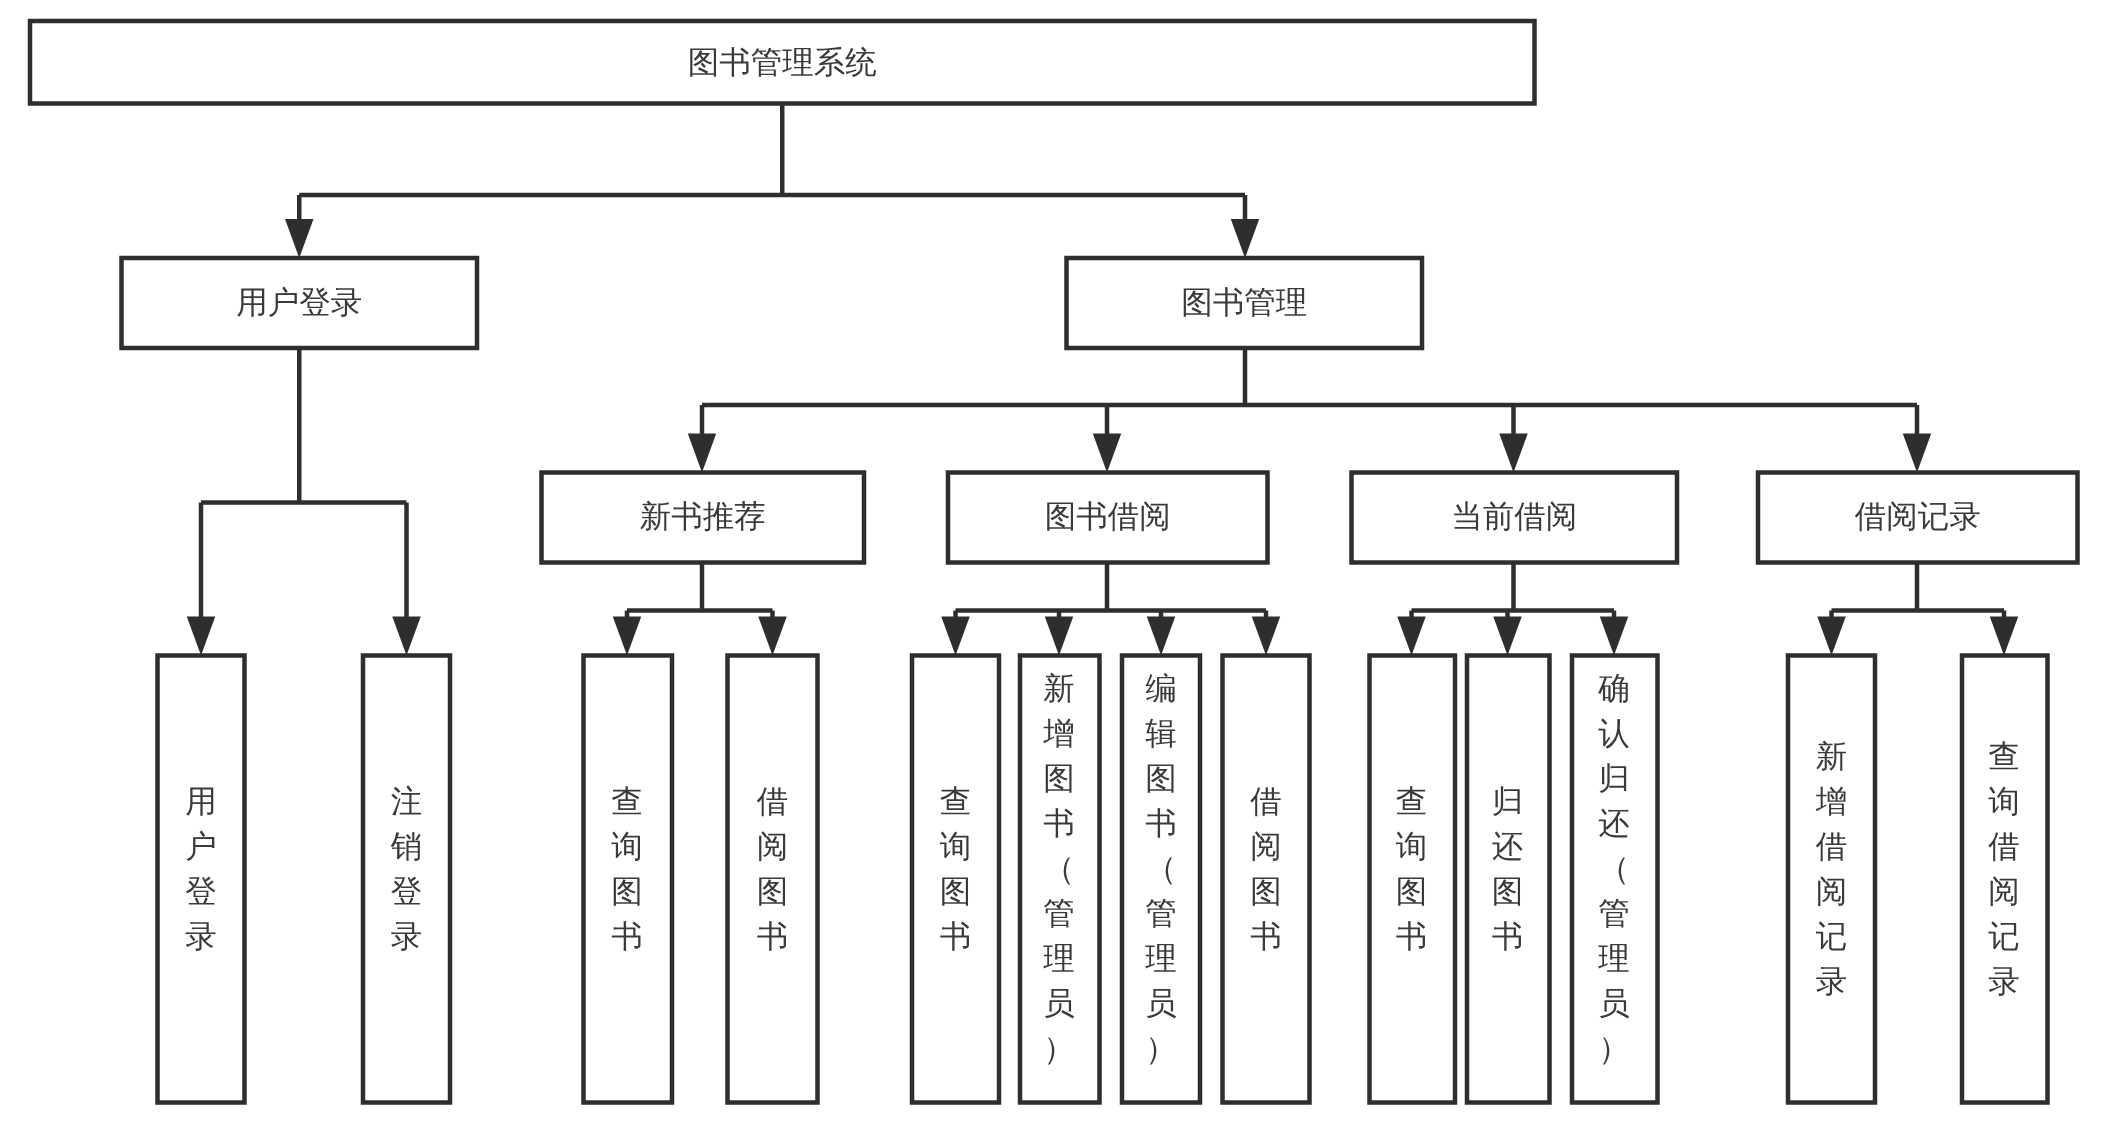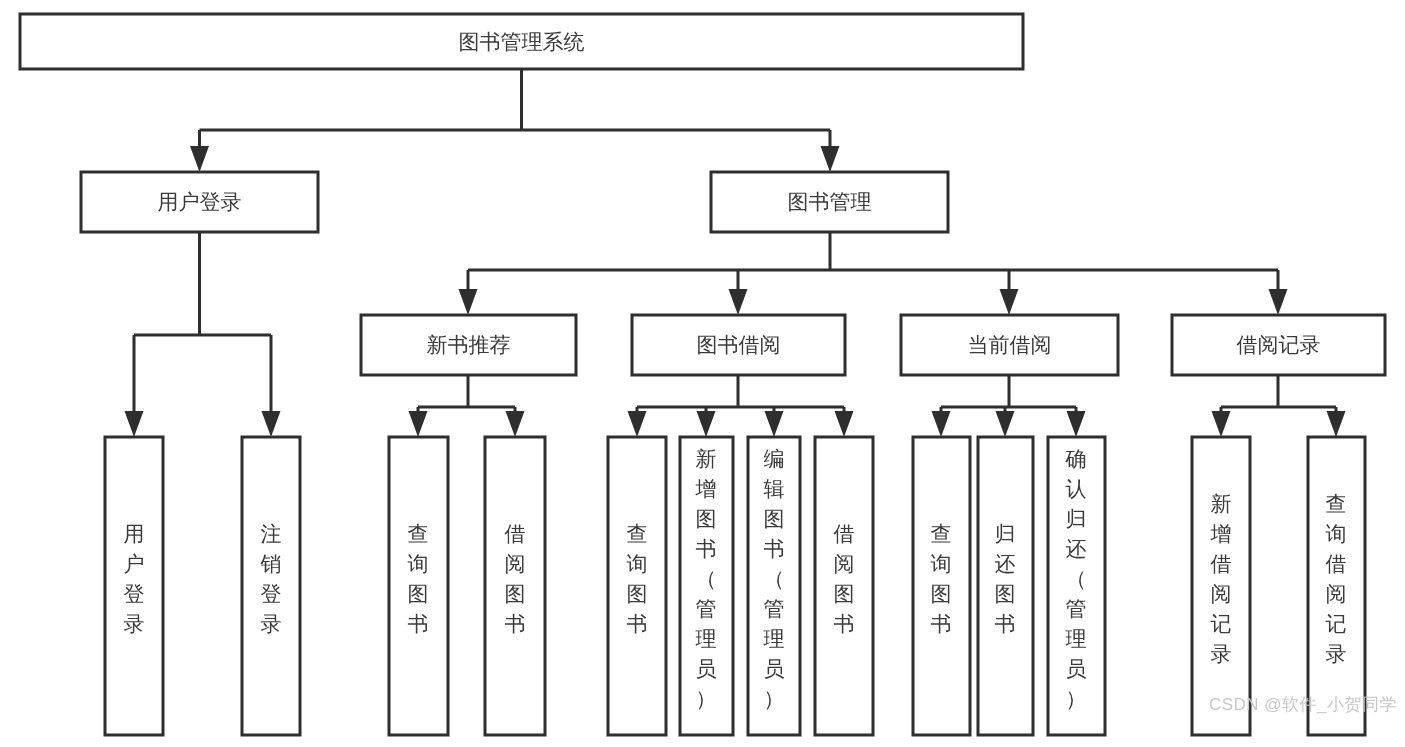--- a/index.html
+++ b/index.html
@@ -217,14 +217,13 @@
       <rect class="node-box" x="1192" y="437" width="58" height="298"></rect>
       <text class="node-label-v" x="1221" y="511"><tspan x="1221" y="511">新</tspan><tspan x="1221" y="541">增</tspan><tspan x="1221" y="571">借</tspan><tspan x="1221" y="601">阅</tspan><tspan x="1221" y="631">记</tspan><tspan x="1221" y="661">录</tspan></text>
     </g>
     <g>
       <rect class="node-box" x="1308" y="437" width="57" height="298"></rect>
       <text class="node-label-v" x="1336" y="511"><tspan x="1336" y="511">查</tspan><tspan x="1336" y="541">询</tspan><tspan x="1336" y="571">借</tspan><tspan x="1336" y="601">阅</tspan><tspan x="1336" y="631">记</tspan><tspan x="1336" y="661">录</tspan></text>
     </g>
 
   </svg>
 
-  <div class="watermark">CSDN @软件_小贺同学</div>
 </div>
 
 </body></html>

